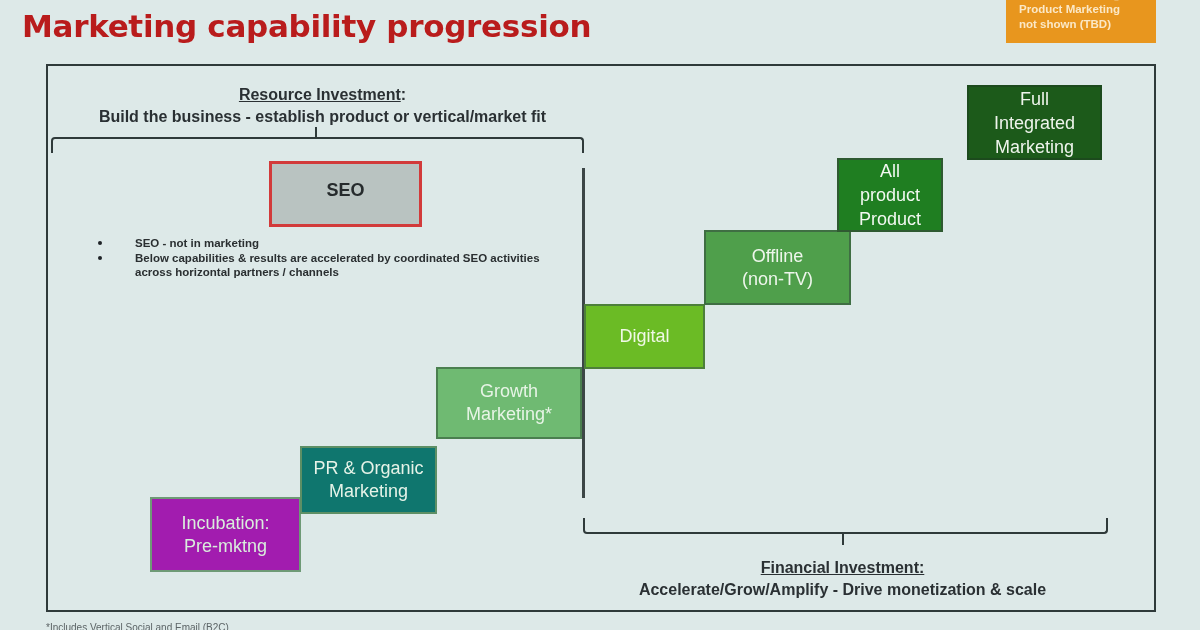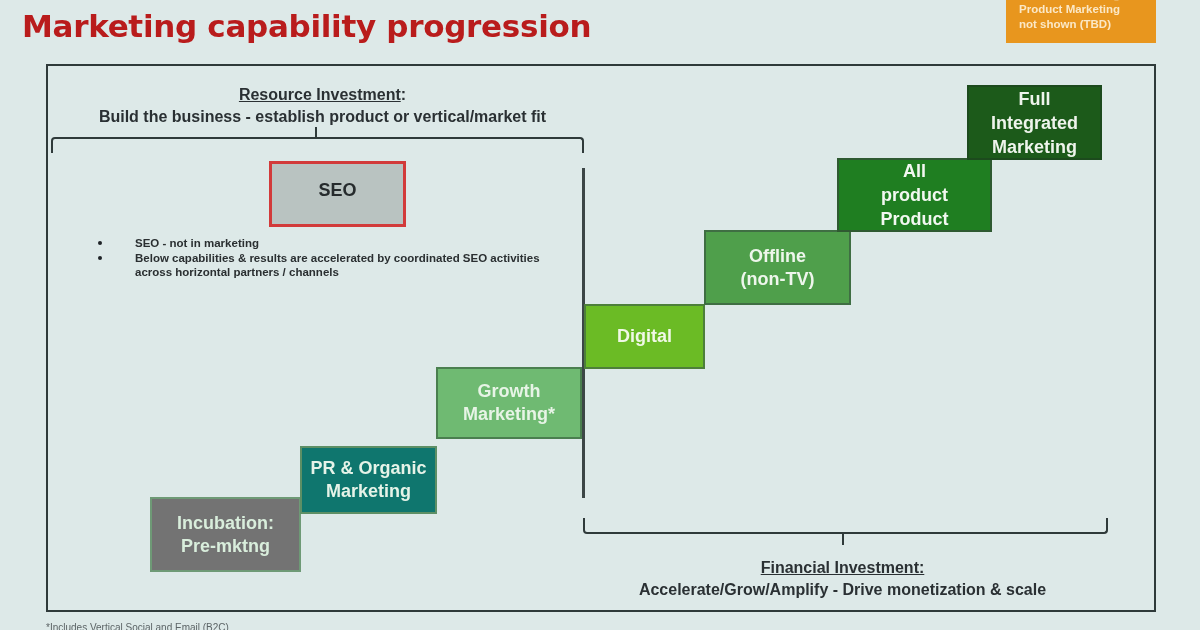--- a/index.html
+++ b/index.html
@@ -45,40 +45,40 @@
     position:absolute; left:583px; top:518px; width:521px; height:14px;
     border:2px solid #2f3a3a; border-top:none; border-radius:0 0 4px 4px;
   }
   .bracket-bot-tick {
     position:absolute; left:842px; top:533px; width:2px; height:12px; background:#2f3a3a;
   }
   .divider {
     position:absolute; left:582px; top:168px; width:3px; height:330px; background:#3c4646;
   }
   .seo {
-    position:absolute; left:269px; top:161px; width:137px; height:66px;
+    position:absolute; left:269px; top:161px; width:153px; height:66px;
     background:#b9c3c1; border:3px solid #d23a3a; box-sizing:border-box;
     display:flex; align-items:center; justify-content:center;
     font-size:18px; font-weight:bold; color:#262b2d; padding-bottom:8px;
   }
   .bullets {
     position:absolute; left:96px; top:236px; width:480px;
     font-size:11.5px; font-weight:bold; color:#2a2f31; line-height:14px;
     margin:0; padding:0; list-style:none;
   }
   .bullets li { position:relative; padding-left:39px; margin-bottom:1px; }
   .bullets li::before {
     content:""; position:absolute; left:2px; top:5px; width:4px; height:4px;
     border-radius:50%; background:#1e2326;
   }
   .step {
     position:absolute; box-sizing:border-box;
     border:2px solid #3f6b47;
     display:flex; align-items:center; justify-content:center; text-align:center;
-    font-weight:bold; font-size:18px; line-height:23px;
+    font-weight:normal; font-size:18px; line-height:23px;
   }
 </style>
 </head>
 <body>
 
 <div class="title">Marketing capability progression</div>
 
 <div class="note">
   <div style="opacity:0.35;height:10px;overflow:hidden;line-height:6px;">Product Marketing</div>
   <div>Product Marketing</div>
@@ -95,21 +95,21 @@
 <div class="bracket-top-tick"></div>
 
 <div class="divider"></div>
 
 <div class="seo">SEO</div>
 <ul class="bullets">
   <li>SEO - not in marketing</li>
   <li>Below capabilities &amp; results are accelerated by coordinated SEO activities across horizontal partners / channels</li>
 </ul>
 
-<div class="step" style="left:150px;top:497px;width:151px;height:75px;background:#737373;color:#d9eedc;border-color:#6e9a76;">
+<div class="step" style="left:150px;top:497px;width:151px;height:75px;background:#a21caf;color:#d9eedc;border-color:#6e9a76;">
   <div>
       <div>Incubation:</div>
       <div>Pre-mktng</div>
     </div>
 </div>
 <div class="step" style="left:300px;top:446px;width:137px;height:68px;background:#0f766e;color:#e6f3e8;border-color:#5d8f65;">
   <div>
       <div>PR &amp; Organic</div>
       <div>Marketing</div>
     </div>
@@ -124,21 +124,21 @@
   <div>
       <div>Digital</div>
     </div>
 </div>
 <div class="step" style="left:704px;top:230px;width:147px;height:75px;background:#4f9f4b;color:#eef6ec;border-color:#3f6e43;">
   <div>
       <div>Offline</div>
       <div>(non-TV)</div>
     </div>
 </div>
-<div class="step" style="left:837px;top:158px;width:155px;height:74px;background:#1f7e21;color:#f2f8f1;border-color:#2f5a31;line-height:24px;">
+<div class="step" style="left:837px;top:158px;width:106px;height:74px;background:#1f7e21;color:#f2f8f1;border-color:#2f5a31;line-height:24px;">
   <div>
       <div>All</div>
       <div>product</div>
       <div>Product</div>
     </div>
 </div>
 <div class="step" style="left:967px;top:85px;width:135px;height:75px;background:#1c5a1a;color:#eef4ec;border-color:#1c4a1d;line-height:24px;">
   <div>
       <div>Full</div>
       <div>Integrated</div>

